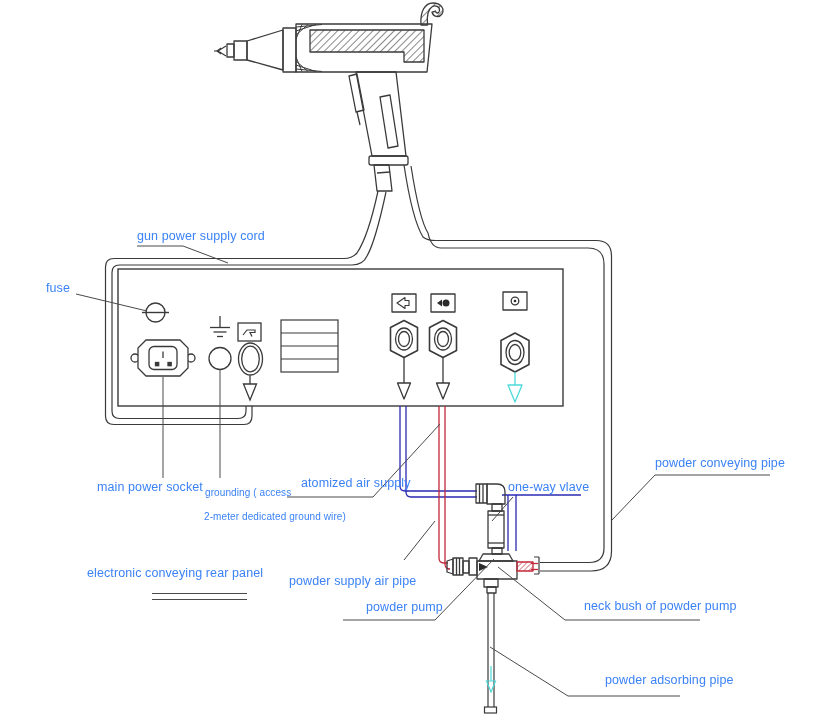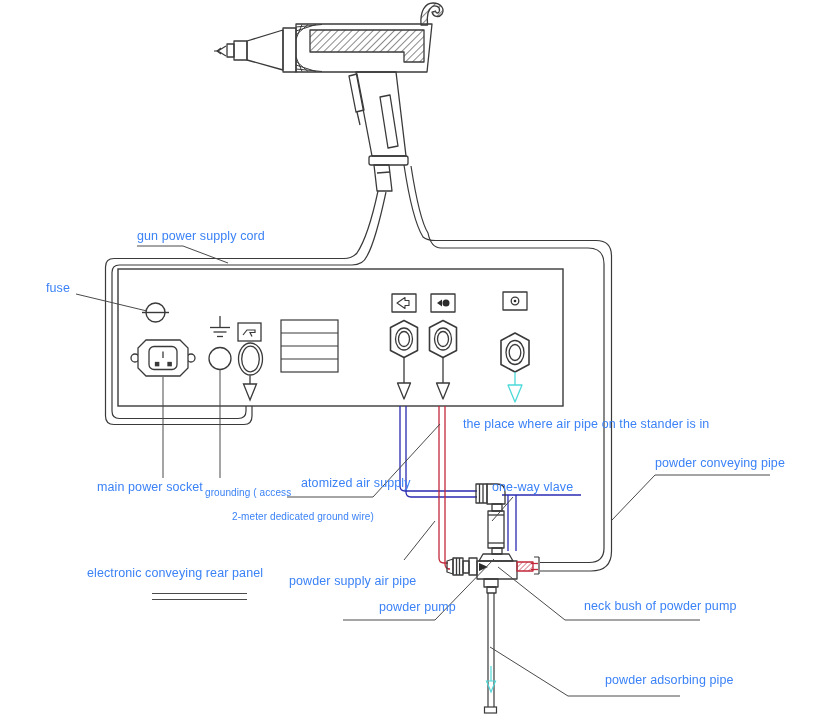--- a/index.html
+++ b/index.html
@@ -249,26 +249,25 @@
 
     <path d="M680,696 H568 L490,647"></path>
 
     <line x1="152" y1="593.5" x2="247" y2="593.5"></line>
     <line x1="152" y1="599.5" x2="247" y2="599.5"></line>
   </g>
 </svg>
 
 <div class="lbl" style="left:46px;top:281px;">fuse</div>
 <div class="lbl" style="left:137px;top:229px;">gun power supply cord</div>
-<div class="lbl" style="left:463px;top:417px;">the place where air pipe on the stander is in</div>
 <div class="lbl" style="left:655px;top:456px;text-align:center;">powder conveying pipe</div>
 <div class="lbl" style="left:97px;top:480px;">main power socket</div>
 <div class="lbl small" style="left:205px;top:486px;">grounding ( access</div>
-<div class="lbl small" style="left:204px;top:510px;margin-left:28px;">2-meter dedicated ground wire)</div>
+<div class="lbl small" style="left:204px;top:510px;">2-meter dedicated ground wire)</div>
 <div class="lbl" style="left:301px;top:476px;">atomized air supply</div>
-<div class="lbl" style="left:492px;top:480px;">one-way vlave</div>
+<div class="lbl" style="left:508px;top:480px;">one-way vlave</div>
 <div class="lbl" style="left:289px;top:554px;margin-top:20px;">powder supply air pipe</div>
 <div class="lbl" style="left:87px;top:566px;">electronic conveying rear panel</div>
-<div class="lbl" style="left:366px;top:600px;margin-left:13px;">powder pump</div>
+<div class="lbl" style="left:366px;top:600px;">powder pump</div>
 <div class="lbl" style="left:584px;top:599px;">neck bush of powder pump</div>
 <div class="lbl" style="left:584px;top:673px;margin-left:21px;">powder adsorbing pipe</div>
 
 </div>
 
 </body></html>

